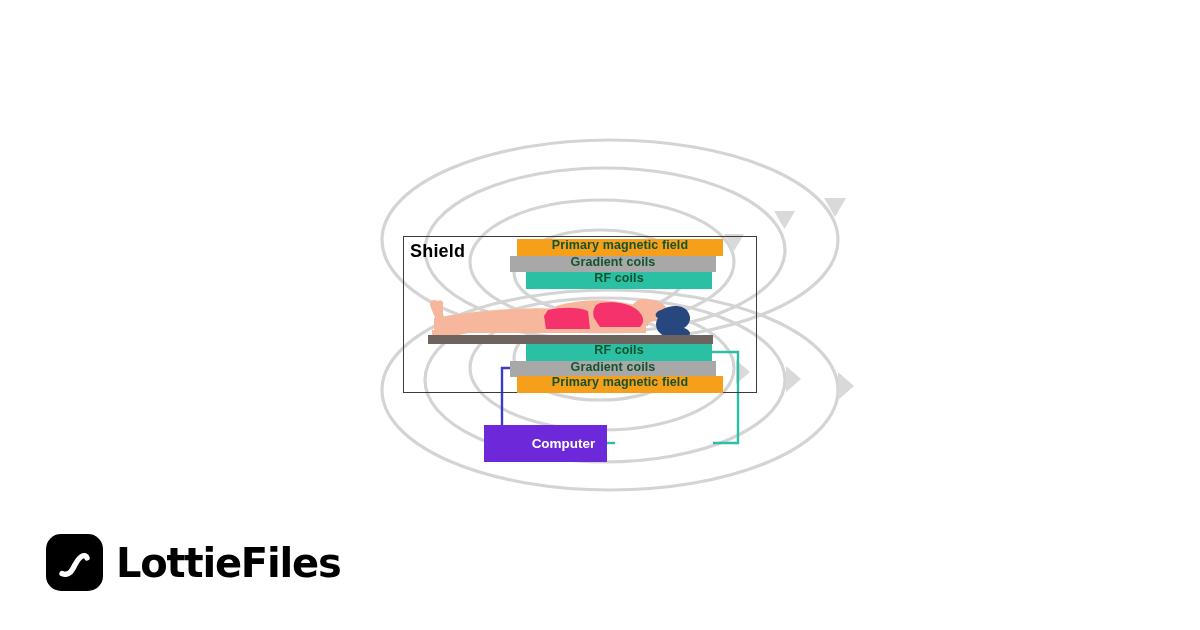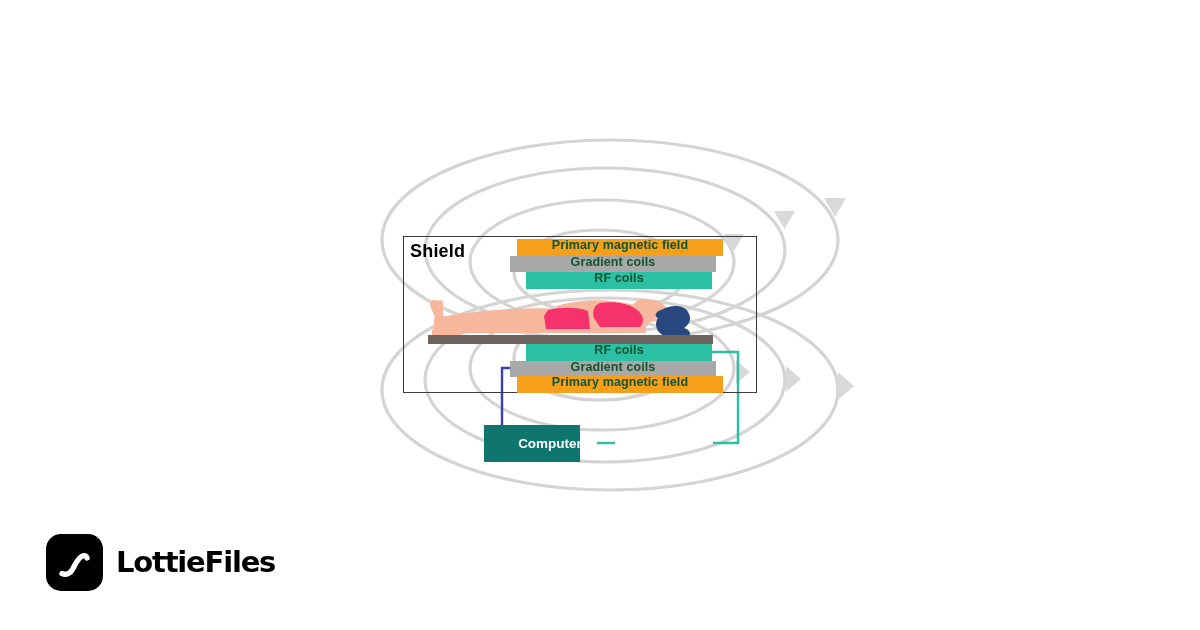--- a/index.html
+++ b/index.html
@@ -93,21 +93,21 @@
   }
   #brand-mark {
     width: 57px;
     height: 57px;
     border-radius: 15px;
     background: #000000;
     position: relative;
     flex: 0 0 auto;
   }
   #brand-wordmark {
-    font-size: 29px;
+    font-size: 40px;
     font-weight: bold;
     color: #000000;
     letter-spacing: -1.2px;
     line-height: 1;
     font-family: "DejaVu Sans", sans-serif;
   }
 </style>
 </head>
 <body>
 
@@ -247,21 +247,21 @@
   <div class="bar" style="left:526px; top:344px; width:186px; height:17px; background:#2bbfa4;">
     <span>RF coils</span>
   </div>
   <div class="bar" style="left:510px; top:361px; width:206px; height:16px; background:#a8a8a8;">
     <span>Gradient coils</span>
   </div>
   <div class="bar" style="left:517px; top:376px; width:206px; height:17px; background:#f59f1b;">
     <span>Primary magnetic field</span>
   </div>
 
-  <div class="node-box" style="left:484px; top:425px; width:96px; height:37px; background:#0f766e;padding-left:36px;">
+  <div class="node-box" style="left:484px; top:425px; width:123px; height:37px; background:#6d28d9;padding-left:36px;">
     <span>Computer</span>
   </div>
 
 </div>
 
 <div id="brand">
   <div id="brand-mark">
     <svg viewBox="0 0 57 57" width="57" height="57" aria-hidden="true">
       <path d="M 16 39.5
                C 20.5 41.5 24.5 39.5 27 34.5

